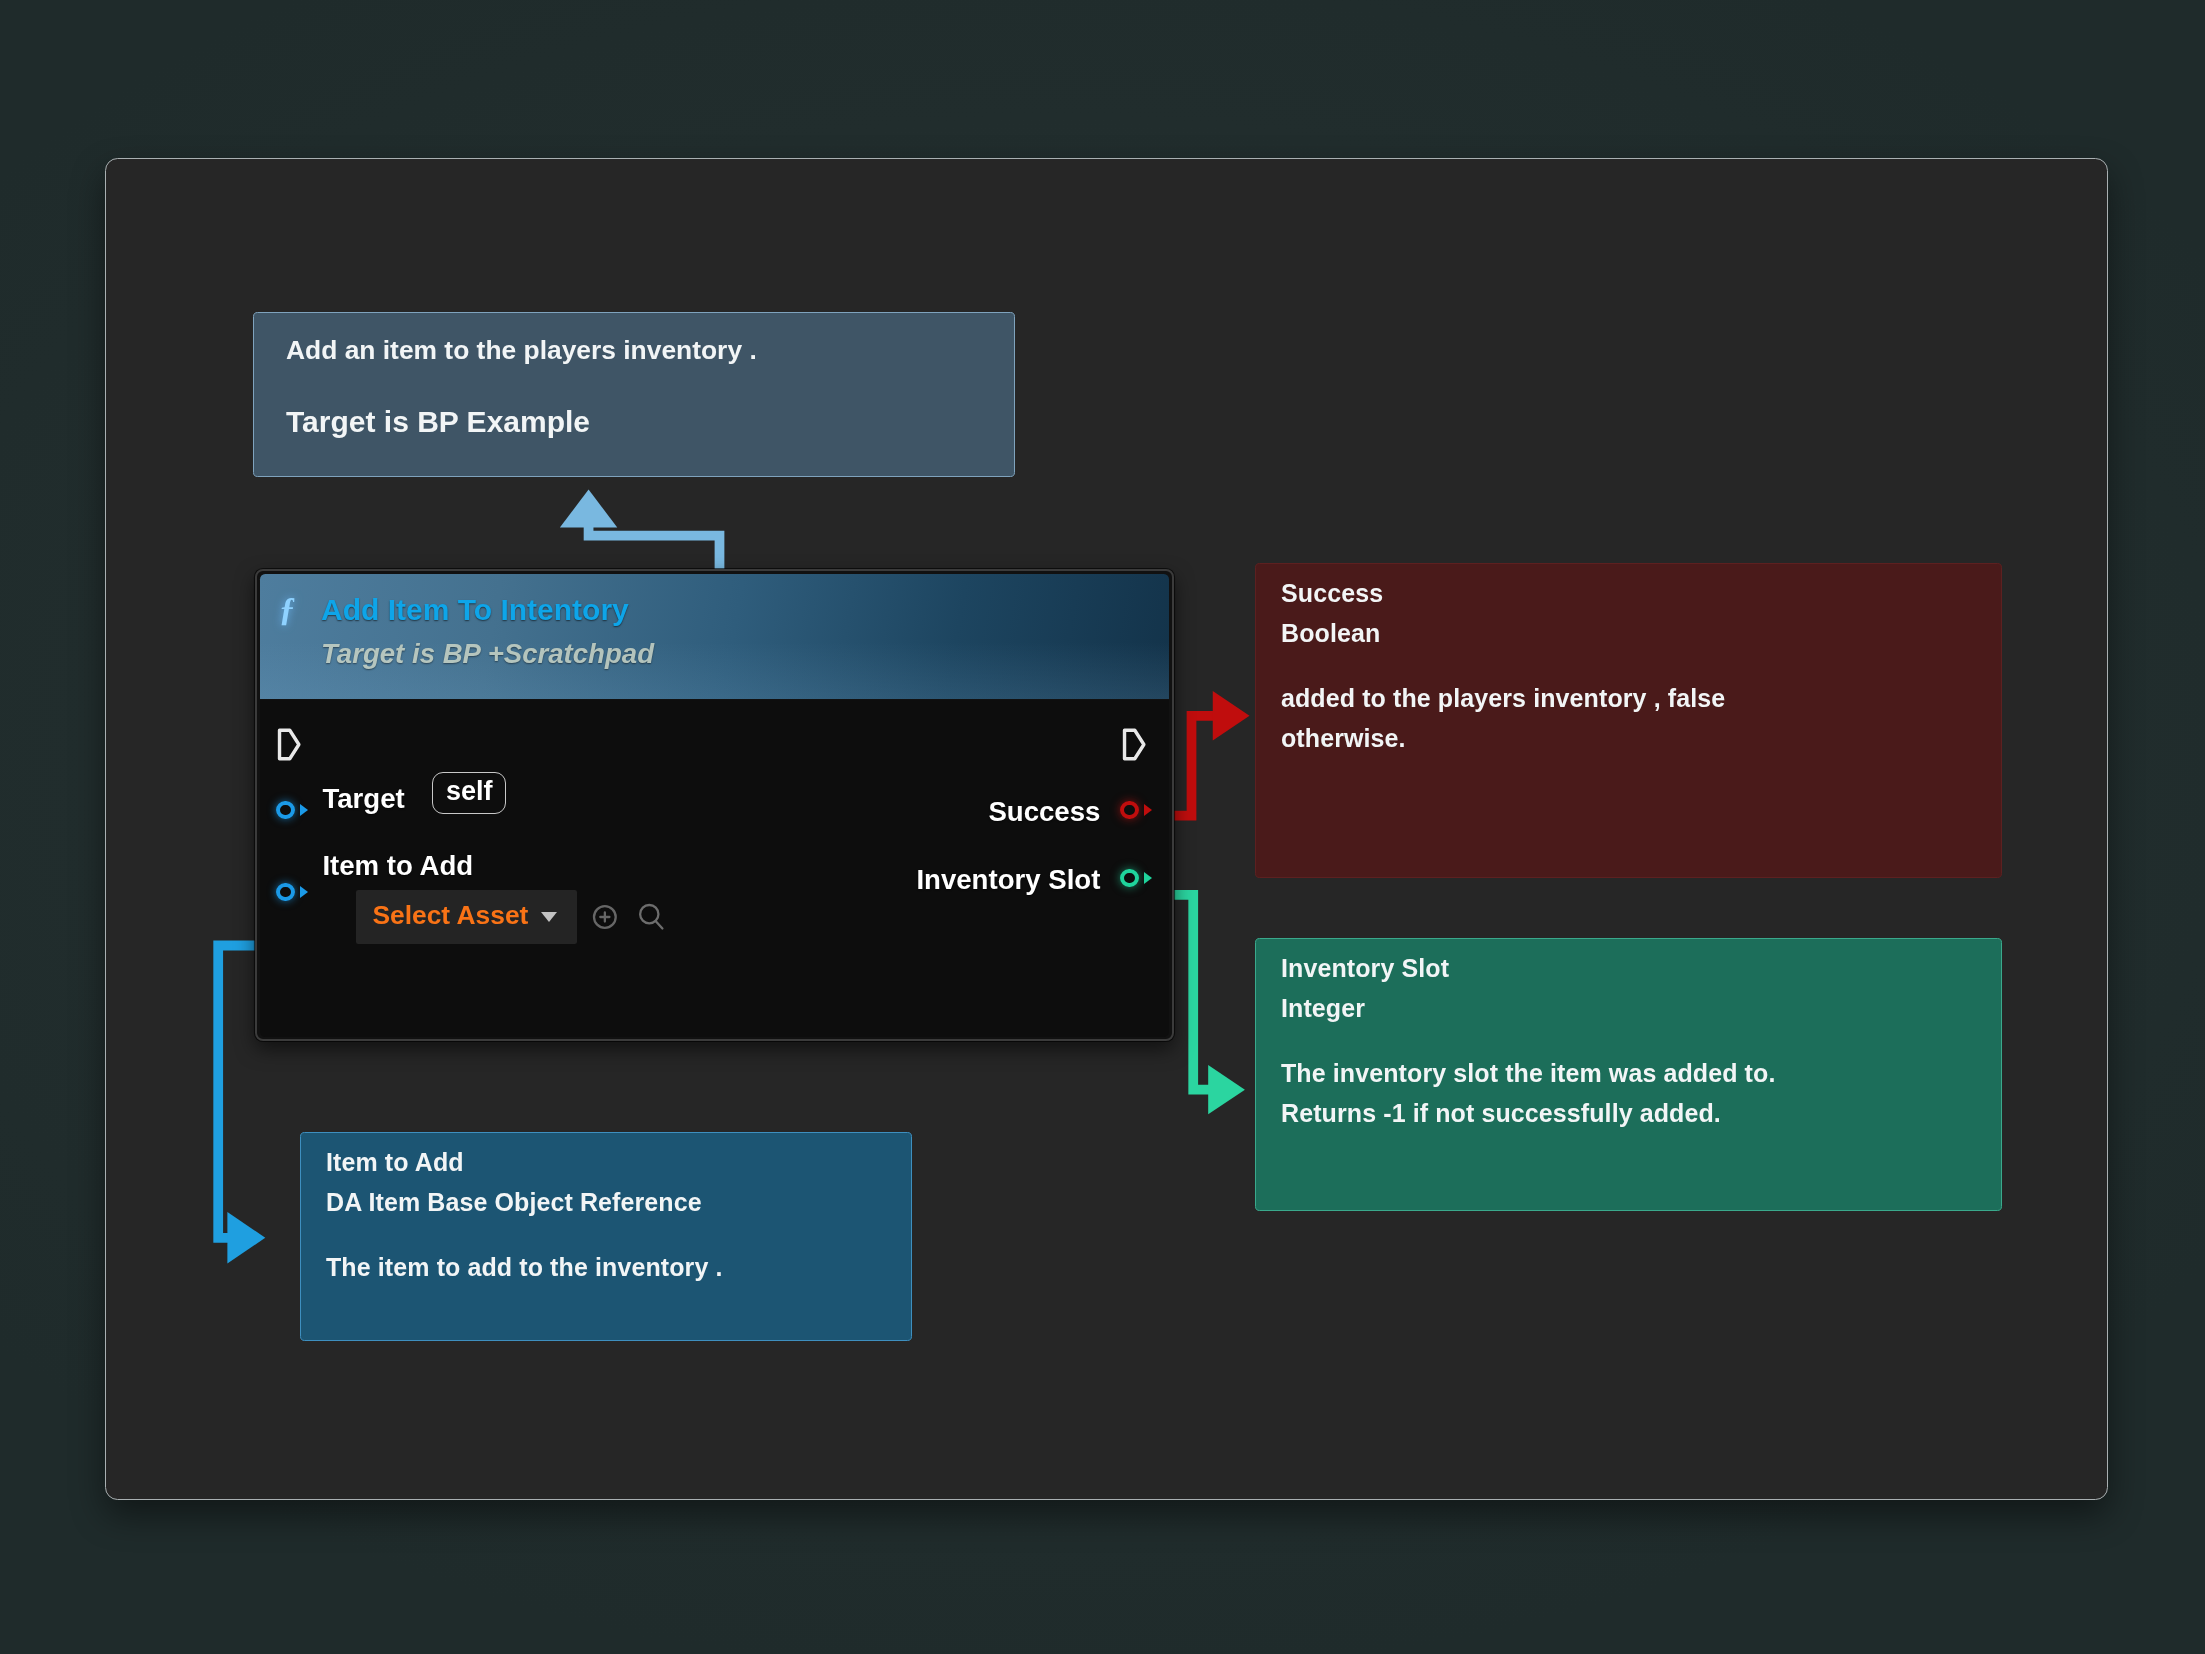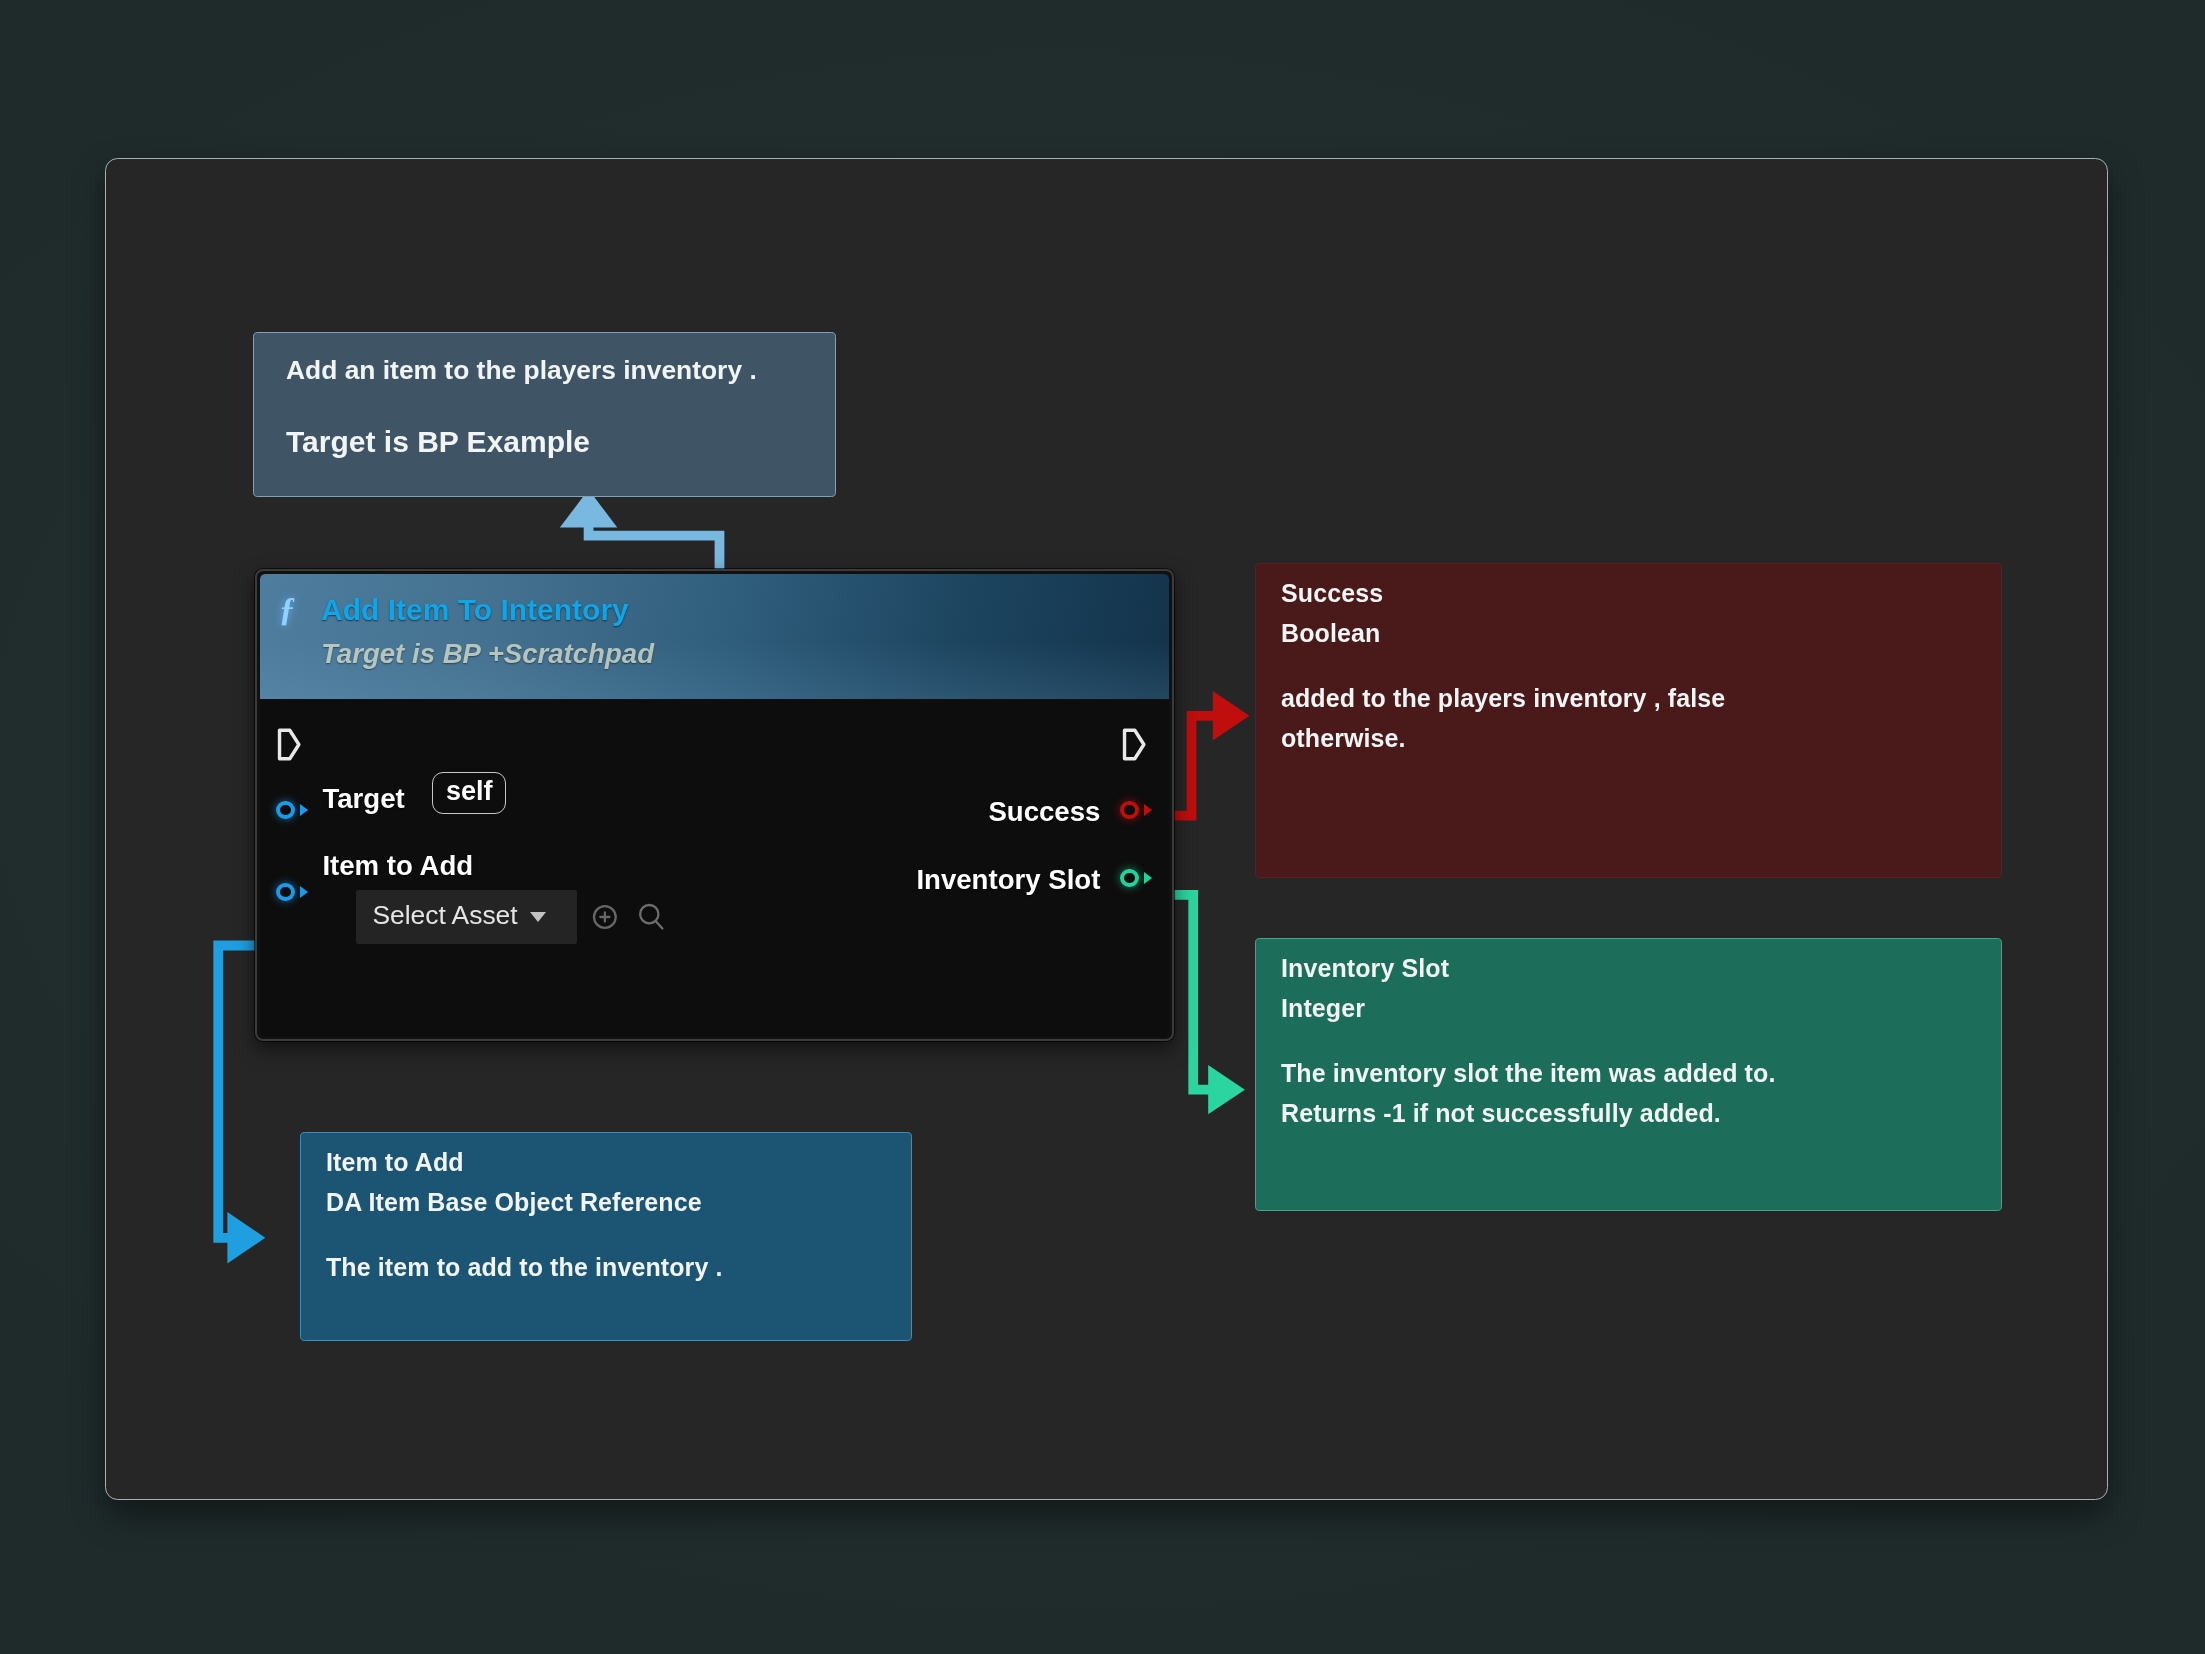--- a/index.html
+++ b/index.html
@@ -47,25 +47,24 @@
   }
   .tipbox .ttl { font-size: 25px; font-weight: 700; letter-spacing: 0.1px; }
   .tipbox .sub { font-size: 25px; font-weight: 700; letter-spacing: 0.1px; }
   .tipbox .body { font-size: 25px; font-weight: 700; letter-spacing: 0.1px; }
   .tipbox .gap { height: 25px; }
   .tipbox .ln { margin-top: 15px; }
 
   
   #descBox {
     left: 253px; top: 312px;
-    width: 583px; height: 165px;
+    width: 762px; height: 165px;
     background: #3f5566;
     border: 1.7px solid #7fa3bd;
     padding: 24px 0 0 32px;
-    margin-top: 20px;
   }
   #descBox .l1 { font-size: 26.4px; font-weight: 700; }
   #descBox .l2 { font-size: 30px; font-weight: 700; margin-top: 44px; }
 
   
   #redBox {
     left: 1255px; top: 563px;
     width: 747px; height: 315px;
     background: #4a1a1a;
     border: 1.1px solid #5d2020;
@@ -209,21 +208,21 @@
 
   #assetRow { position: absolute; left: 96px; top: 190px; display: flex; align-items: center; }
   #assetDropdown {
     background: #242424;
     border-radius: 2.3px;
     padding: 10.3px 15px 12.6px 16px;
     display: flex; align-items: center; gap: 12.6px;
     min-width: 190px;
   }
   #assetDropdown .txt {
-    font-size: 26.4px; color: #e5e5e5; font-weight: 400; white-space: nowrap;
+    font-size: 26.4px; color: #f97316; font-weight: 700; white-space: nowrap;
   }
   #assetDropdown .chev {
     width: 0; height: 0;
     border-left: 8.6px solid transparent;
     border-right: 8.6px solid transparent;
     border-top: 10.3px solid #c2c2c2;
     margin-top: 3.4px;
   }
   .roundIcon { width: 32px; height: 32px; margin-left: 12.6px; }
   .roundIcon svg { display: block; }

